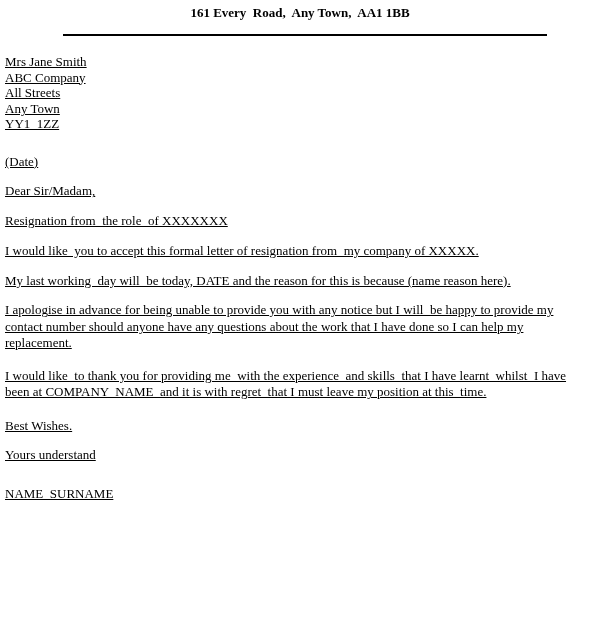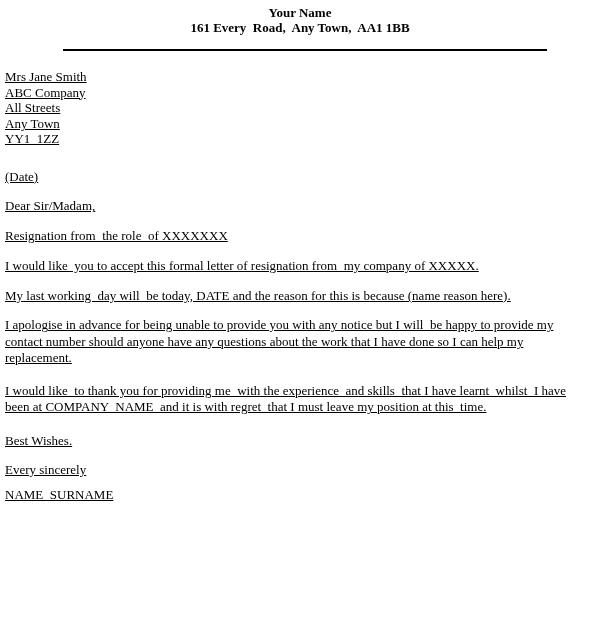--- a/index.html
+++ b/index.html
@@ -38,29 +38,28 @@
   .b-sal       { margin-top: 13px; }
   .b-subj      { margin-top: 13px; }
   .b-p1        { margin-top: 13.5px; }
   .b-p2        { margin-top: 13.5px; }
   .b-p3        { margin-top: 13px; }
   .b-p4        { margin-top: 16px; }
   .b-p5        { margin-top: 16px; }
   .b-p6        { margin-top: 18px; }
   .b-close     { margin-top: 17px; }
   .b-signoff   { margin-top: 13px; }
-  .b-sig       { margin-top: 8px; }
+  .b-sig       { margin-top: 22px; }
 </style>
 </head>
 <body>
 
 <div class="page">
 
   <div class="letterhead">
-    <div class="lh-line">Your Name</div>
     <div class="lh-line">161 Every  Road,  Any Town,  AA1 1BB</div>
   </div>
 
   <div class="rule"></div>
 
   <div class="block b-recipient">Mrs Jane Smith
 ABC Company
 All Streets
 Any Town
 YY1  1ZZ</div>
@@ -74,17 +73,17 @@
   <div class="block b-p1">I would like  you to accept this formal letter of resignation from  my company of XXXXX.</div>
   <div class="block b-p2">My last working  day will  be today, DATE and the reason for this is because (name reason here).</div>
   <div class="block b-p3">I apologise in advance for being unable to provide you with any notice but I will  be happy to provide my
 contact number should anyone have any questions about the work that I have done so I can help my
 replacement.</div>
   <div class="block b-p5">I would like  to thank you for providing me  with the experience  and skills  that I have learnt  whilst  I have
 been at COMPANY  NAME  and it is with regret  that I must leave my position at this  time.</div>
 
   <div class="block b-close">Best Wishes.</div>
 
-  <div class="block b-signoff">Every sincerely</div>
+  <div class="block b-signoff">Yours understand</div>
 
   <div class="block b-sig">NAME  SURNAME</div>
 
 </div>
 
 </body></html>

